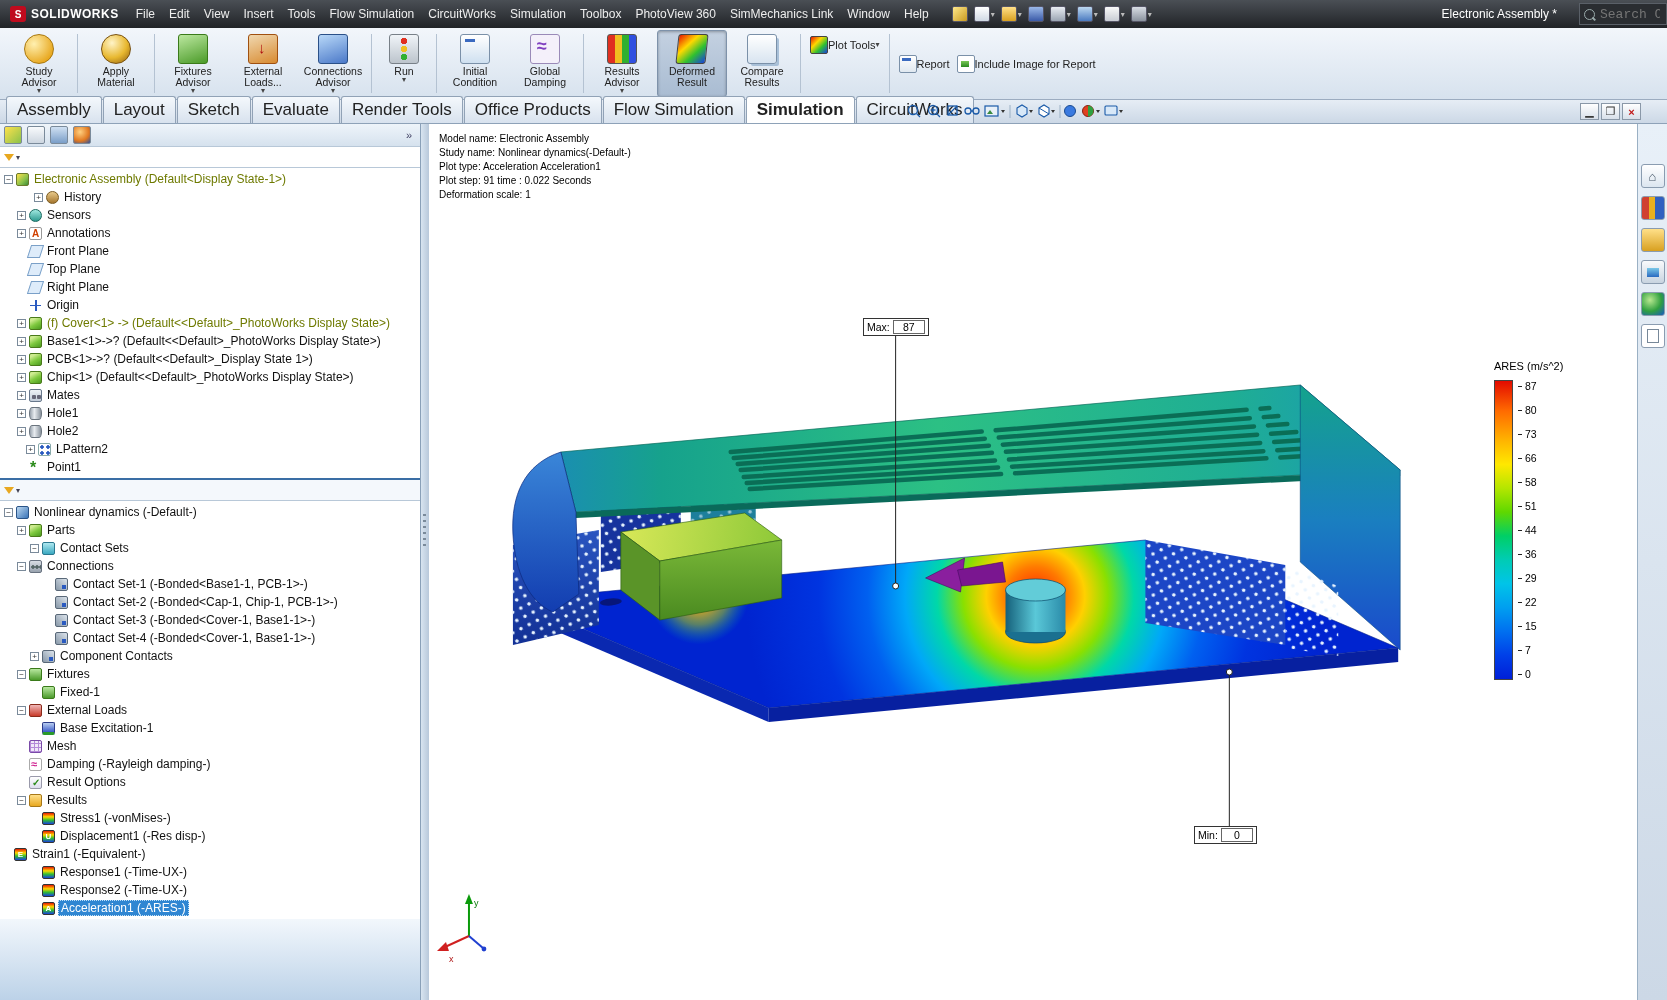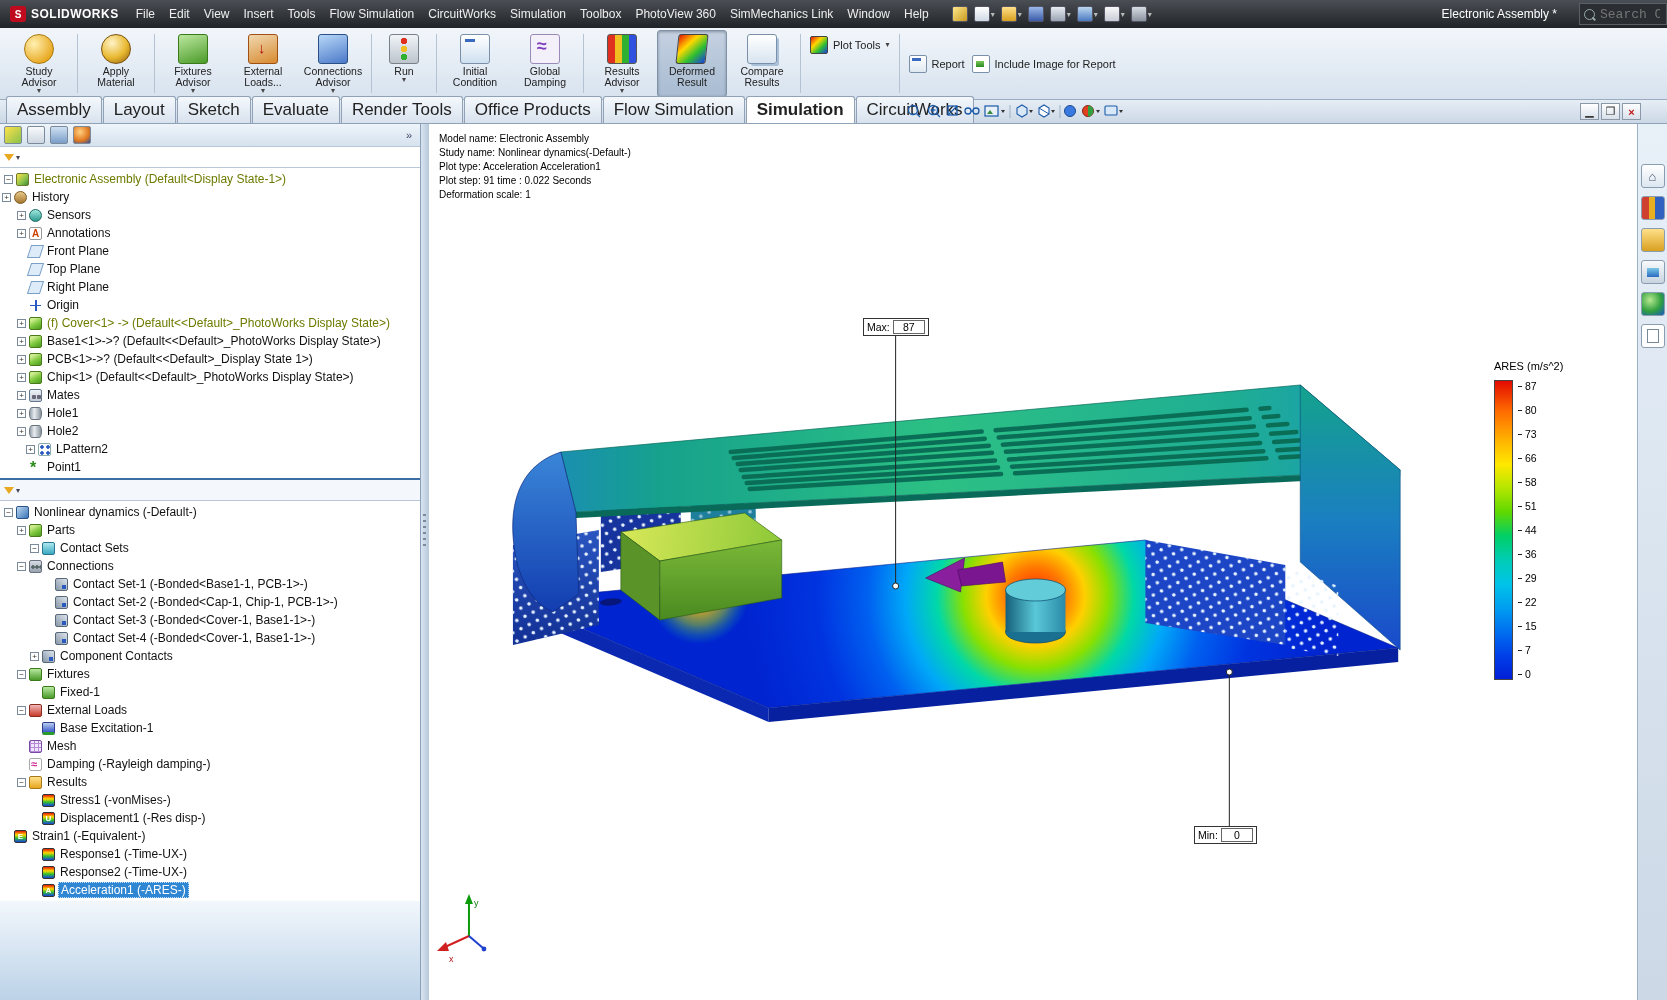--- a/index.html
+++ b/index.html
@@ -56,21 +56,21 @@
     linear-gradient(#f0f4f8,#bcc4cc);border:1px solid #788088;}
   .ri-initial{background:linear-gradient(#ffffff,#cfe0f0);border:1px solid #7a90a8;}
   .ri-initial::after{content:"";position:absolute;left:4px;top:4px;width:10px;height:3px;background:#3a6ac0;}
   .ri-gdamping{background:#f4f0fa;border:1px solid #9a8ab8;}
   .ri-gdamping::after{content:"≈";position:absolute;left:6px;top:1px;color:#8040c0;font-size:18px;font-weight:bold;}
   .ri-resultsadv{background:linear-gradient(90deg,#e03020 0 25%,#f0c020 25% 50%,#30b030 50% 75%,#3050e0 75% 100%);border:1px solid #555;}
   .ri-deformed{background:linear-gradient(135deg,#e81800,#ffd800 35%,#30c030 65%,#1840e0);border:1px solid #444;transform:skewX(-6deg);}
   .ri-compare{background:linear-gradient(#ffffff,#d8e4f0);border:1px solid #7a90a8;box-shadow:3px 3px 0 -1px #a8c0d8;}
   .rtools{display:flex;flex-direction:column;justify-content:flex-start;padding:6px 6px;gap:6px;}
   .rcol{display:flex;flex-direction:row;justify-content:center;padding:6px 6px;gap:7px;}
-  .rsmall{display:flex;align-items:center;gap:5px;font-size:11px;color:#222;cursor:default;white-space:nowrap;}
+  .rsmall{display:flex;align-items:center;font-size:11px;color:#222;cursor:default;white-space:nowrap;}
   .ricon16{width:16px;height:16px;border-radius:2px;flex:0 0 16px;position:relative;}
   .ri-plottools{background:linear-gradient(135deg,#e81800,#ffd800 35%,#30c030 65%,#1840e0);border:1px solid #444;}
   .ri-report{background:linear-gradient(#ffffff,#e0e8f0);border:1px solid #7a90a8;}
   .ri-report::before{content:"";position:absolute;left:2px;top:2px;width:9px;height:3px;background:#3a6ac0;}
   .ri-includeimg{background:#fff;border:1px solid #7a90a8;}
   .ri-includeimg::after{content:"";position:absolute;left:3px;top:5px;width:8px;height:6px;background:linear-gradient(#7ac858,#2a8a20);}
 
   
   .tabstrip{position:absolute;left:0;top:100px;width:100%;height:24px;background:linear-gradient(#e6edf5,#ccd8e6);
     border-bottom:1px solid #8ea2b8;display:flex;align-items:flex-end;padding-left:6px;box-sizing:border-box;}
@@ -411,21 +411,21 @@
         <span class="funnel"></span>
         <span class="fcaret">▾</span>
       </div>
 
       <div class="tree">
         <div class="trow" style="padding-left:4px">
           <span class="exp minus"></span>
           <span class="tico ic-asmroot"></span>
           <span class="tlabel olive">Electronic Assembly  (Default&lt;Display State-1&gt;)</span>
         </div>
-        <div class="trow" style="padding-left:2px">
+        <div class="trow" style="padding-left:34px">
           <span class="exp plus"></span>
           <span class="tico ic-history"></span>
           <span class="tlabel">History</span>
         </div>
         <div class="trow" style="padding-left:17px">
           <span class="exp plus"></span>
           <span class="tico ic-sensors"></span>
           <span class="tlabel">Sensors</span>
         </div>
         <div class="trow" style="padding-left:17px">
@@ -573,20 +573,25 @@
         </div>
         <div class="trow" style="padding-left:17px">
           <span class="exp none"></span>
           <span class="tico ic-mesh"></span>
           <span class="tlabel">Mesh</span>
         </div>
         <div class="trow" style="padding-left:17px">
           <span class="exp none"></span>
           <span class="tico ic-damping"></span>
           <span class="tlabel">Damping (-Rayleigh damping-)</span>
+        </div>
+        <div class="trow" style="padding-left:17px">
+          <span class="exp none"></span>
+          <span class="tico ic-resopt"></span>
+          <span class="tlabel">Result Options</span>
         </div>
         <div class="trow" style="padding-left:17px">
           <span class="exp minus"></span>
           <span class="tico ic-rfolder"></span>
           <span class="tlabel">Results</span>
         </div>
         <div class="trow" style="padding-left:30px">
           <span class="exp none"></span>
           <span class="tico ic-plot"></span>
           <span class="tlabel">Stress1 (-vonMises-)</span>

